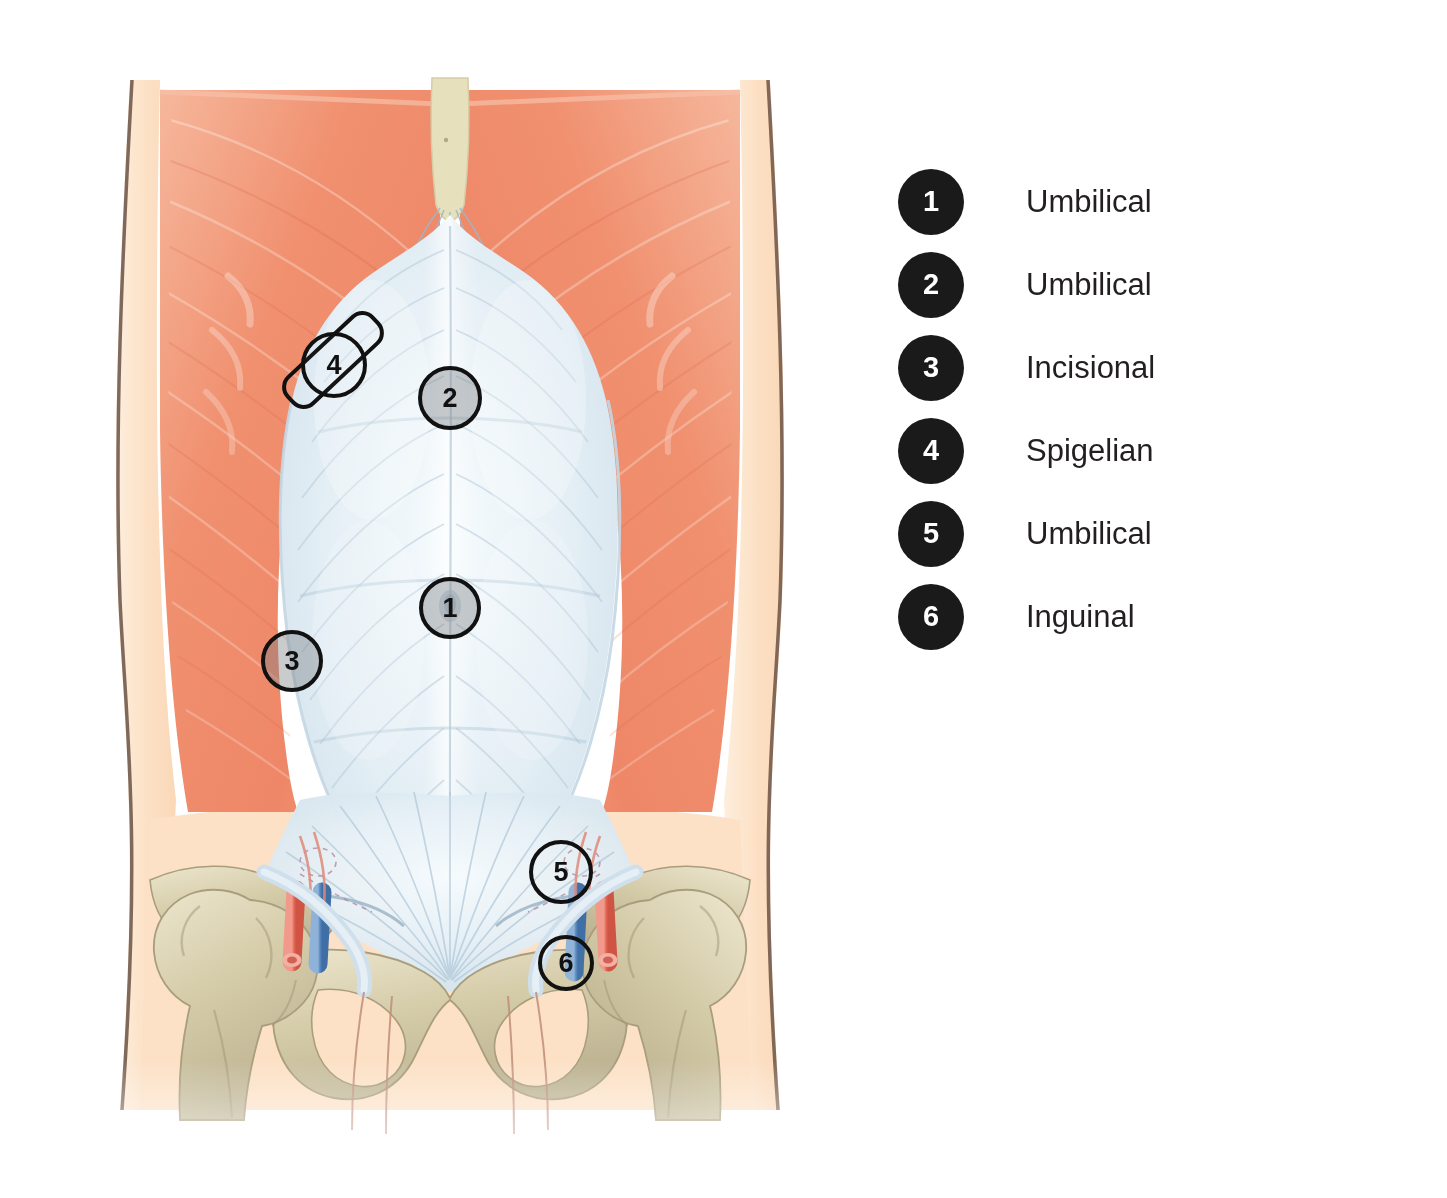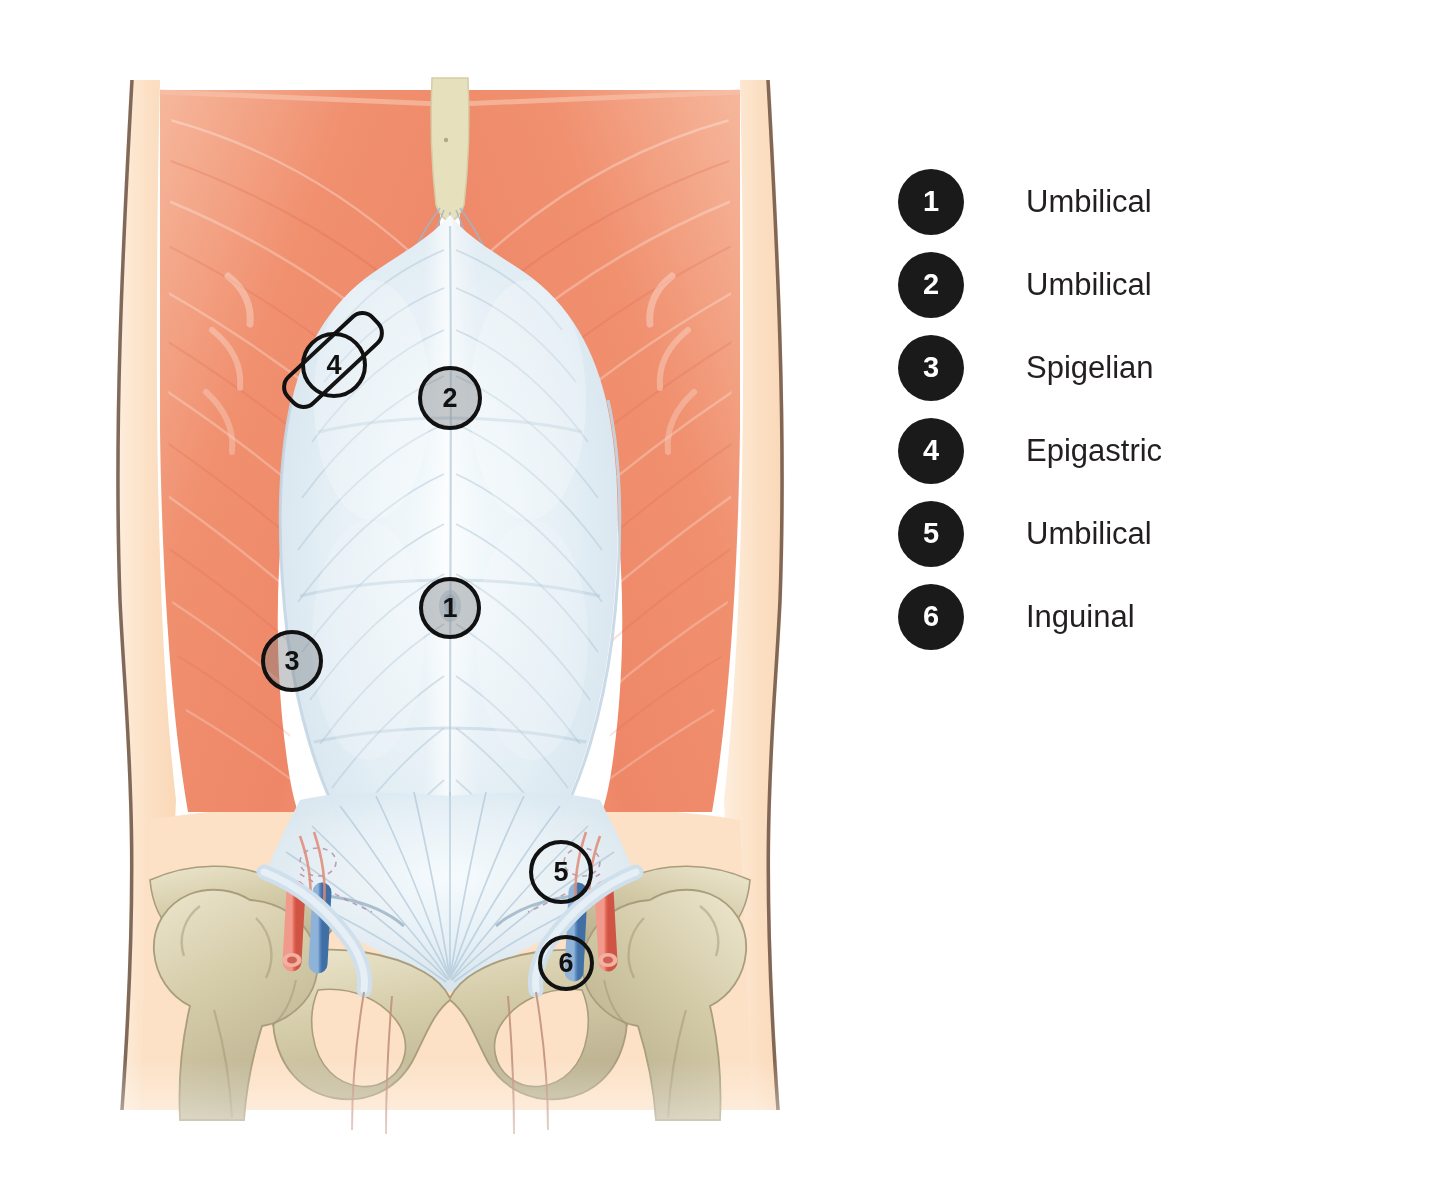--- a/index.html
+++ b/index.html
@@ -518,26 +518,26 @@
       <div class="legend-label">Umbilical</div>
     </div>
 
     <div class="legend-row">
       <div class="legend-badge">2</div>
       <div class="legend-label">Umbilical</div>
     </div>
 
     <div class="legend-row">
       <div class="legend-badge">3</div>
-      <div class="legend-label">Spigelian</div>
+      <div class="legend-label">Incisional</div>
     </div>
 
     <div class="legend-row">
       <div class="legend-badge">4</div>
-      <div class="legend-label">Epigastric</div>
+      <div class="legend-label">Spigelian</div>
     </div>
 
     <div class="legend-row">
       <div class="legend-badge">5</div>
       <div class="legend-label">Umbilical</div>
     </div>
 
     <div class="legend-row">
       <div class="legend-badge">6</div>
       <div class="legend-label">Inguinal</div>

